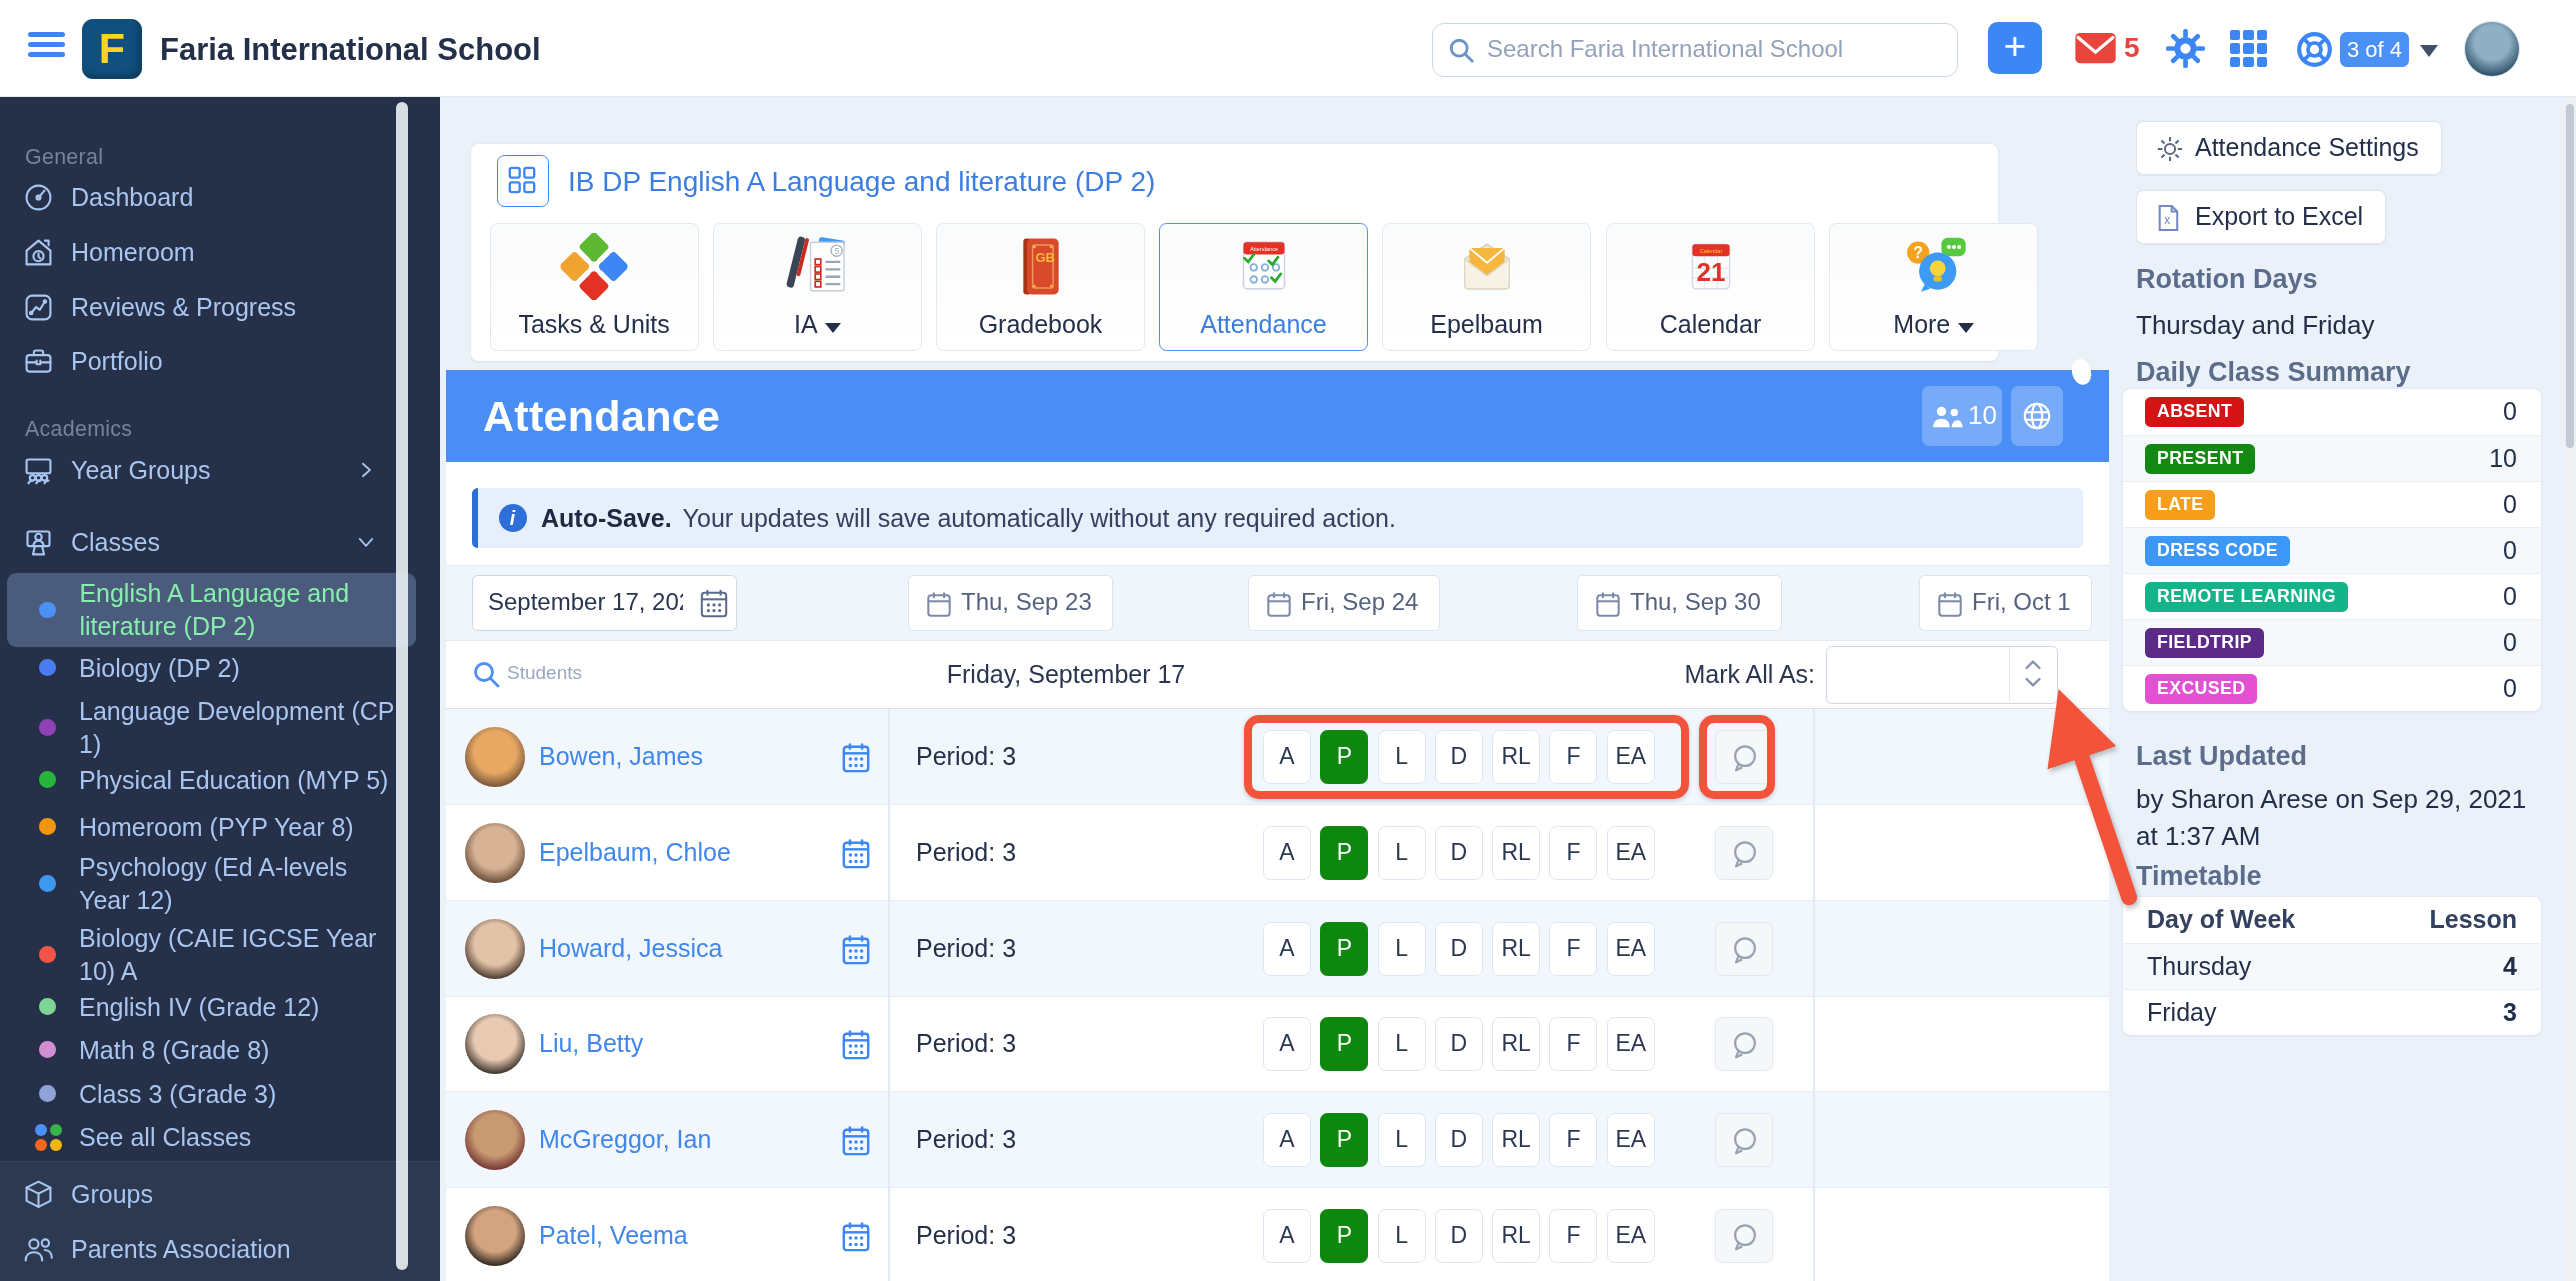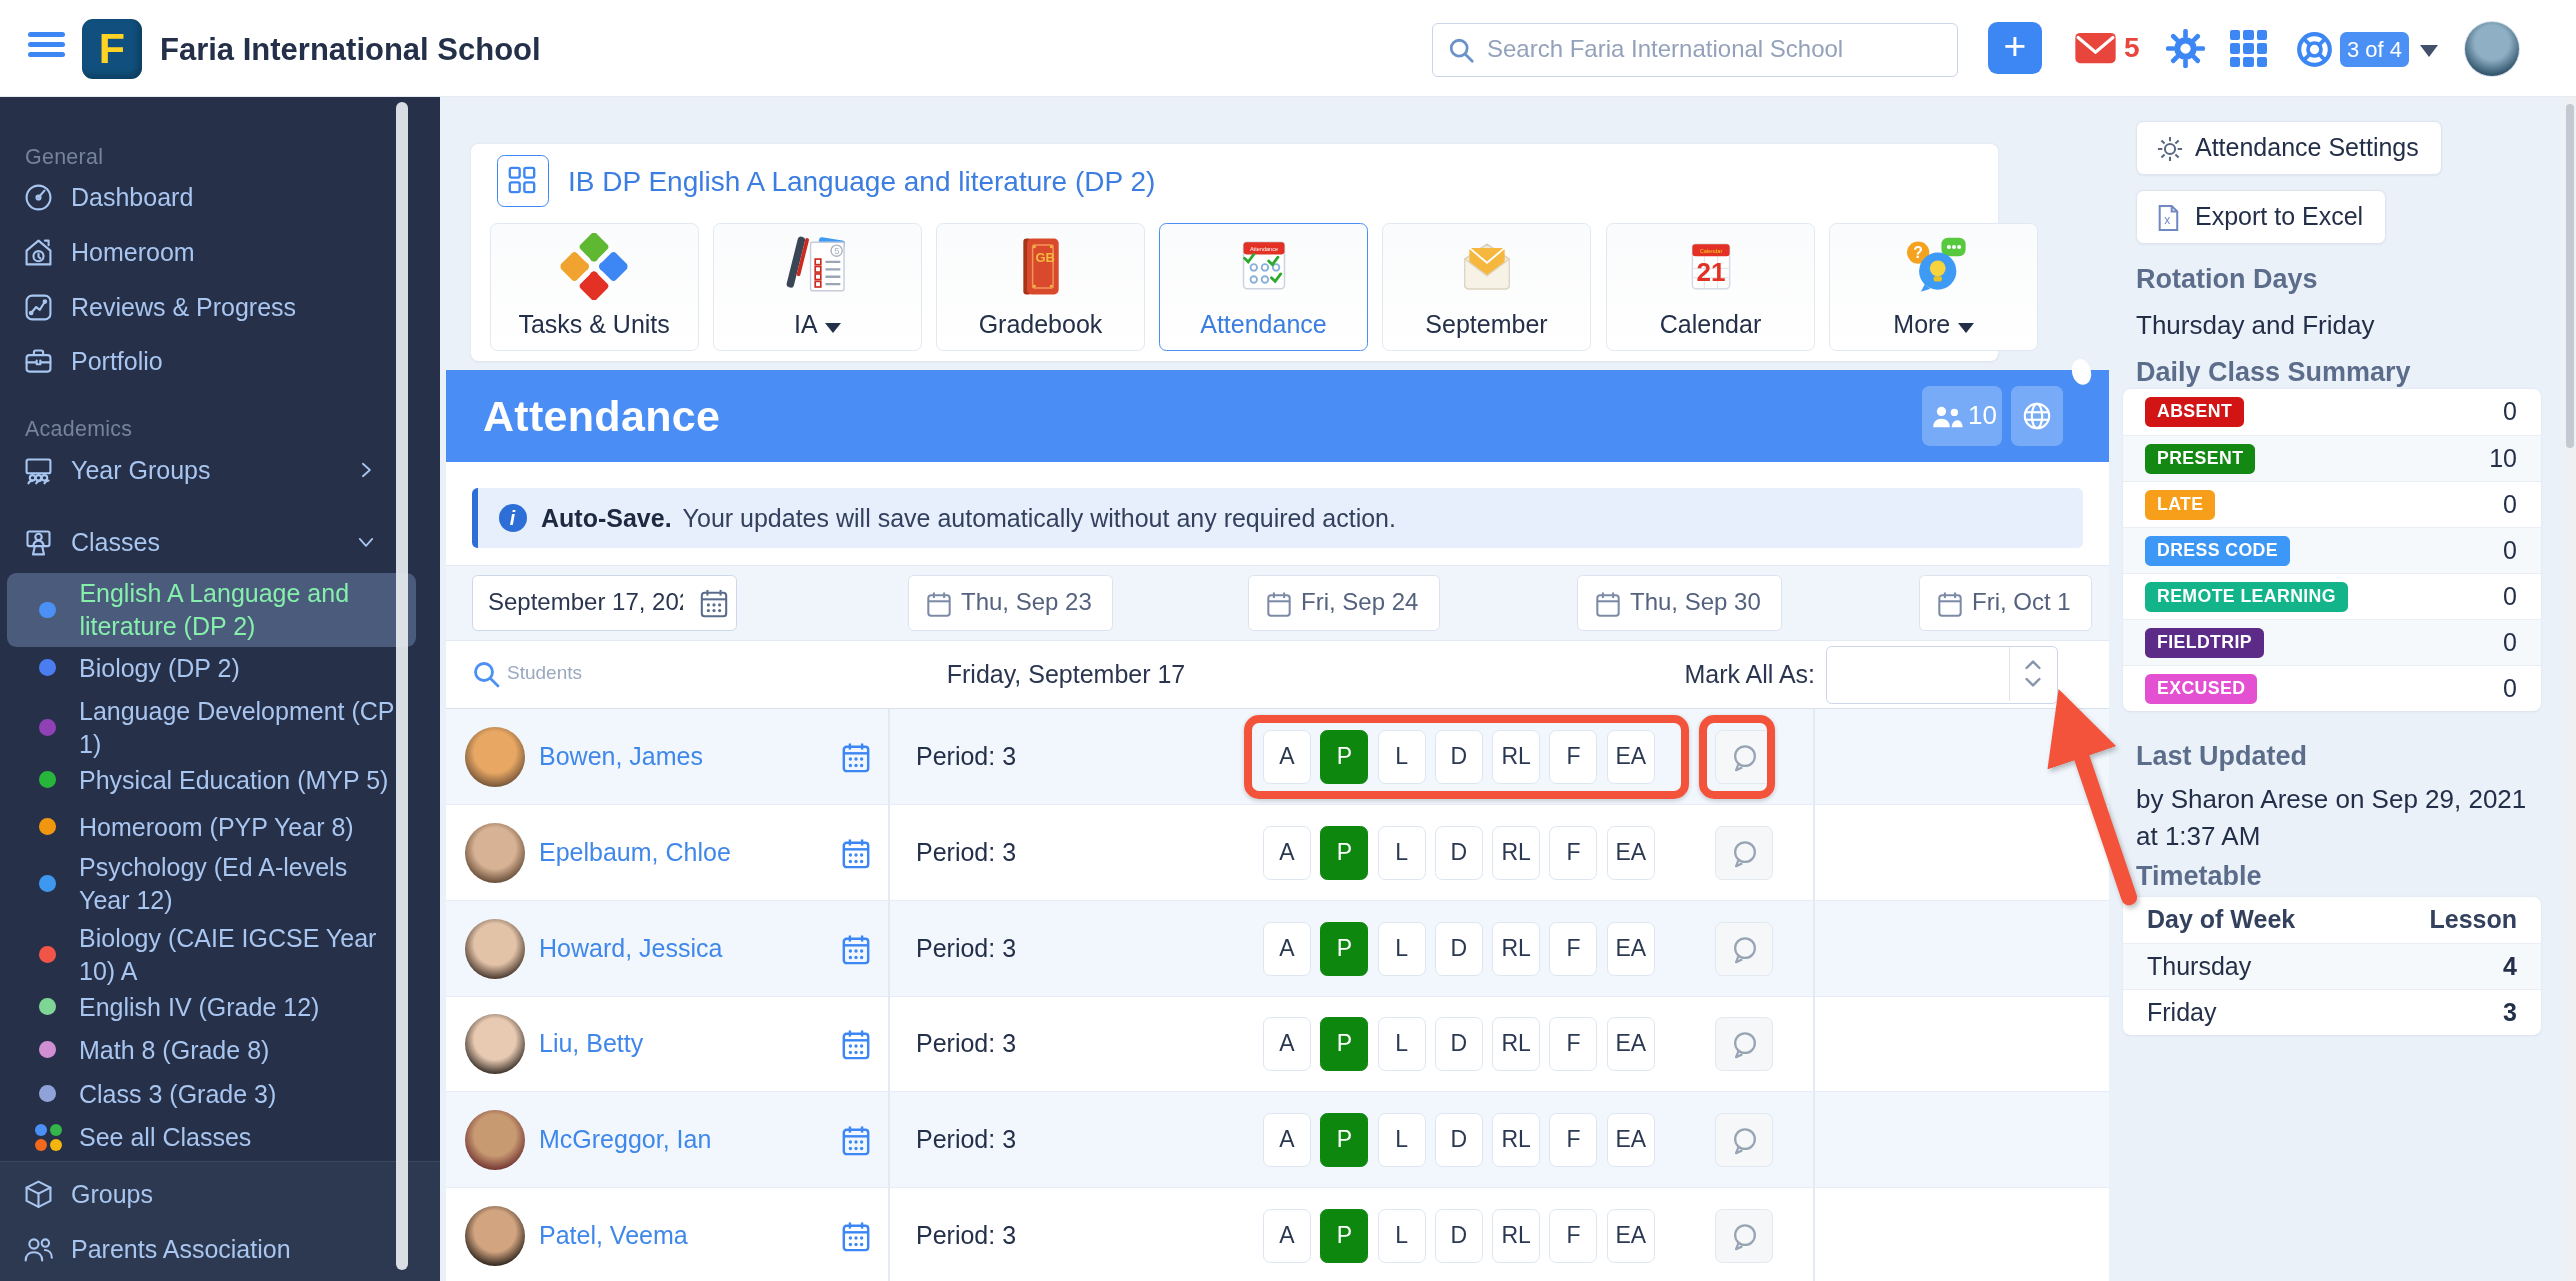--- a/index.html
+++ b/index.html
@@ -7,21 +7,21 @@
   body { font-family:"Liberation Sans", sans-serif; background:#ebf1f9; color:#243049; }
   .abs { position:absolute; }
   #stage { position:relative; width:2576px; height:1281px; overflow:hidden; }
 
   
   #topbar { left:0; top:0; width:2576px; height:97px; background:#fff; border-bottom:1.9px solid #e6ebf3; z-index:30; }
   #hamburger { left:28px; top:32px; width:37px; height:33px; cursor:pointer; }
   #hamburger div { height:4.6px; border-radius:2.8px; background:#3d87f5; margin-bottom:5.6px; }
   #logo { left:82px; top:18.6px; width:60px; height:60px; border-radius:11px; background:#11507e; color:#ffd324; font-size:43px; font-weight:bold; text-align:center; line-height:58px; box-shadow:inset -3.7px -3.7px 7.4px rgba(0,0,0,.25); }
   #school-name { left:160px; top:32px; font-size:31px; font-weight:600; color:#243049; }
-  #search-box { left:1432px; top:23px; width:526px; height:54px; border:1.9px solid #c9d5e8; border-radius:6px; background:#fff; }
+  #search-box { left:1432px; top:23px; width:526px; height:54px; border:1.9px solid #c9d5e8; border-radius:12px; background:#fff; }
   #search-box input { position:absolute; left:54px; top:1.9px; width:456px; height:46px; border:none; outline:none; font-size:24px; color:#243049; font-family:inherit; background:transparent; }
   #search-box input::placeholder { color:#93a2ba; }
   #add-btn { left:1988px; top:22px; width:54px; height:52px; border-radius:9.3px; background:#3d87f5; color:#fff; font-size:39px; text-align:center; line-height:48px; font-weight:300; cursor:pointer; }
   #mail-count { left:2124px; top:32px; font-size:28px; font-weight:600; color:#e8463c; }
   #help-pill { left:2340px; top:32px; width:69px; height:35px; background:#4a90f5; border-radius:6.5px; color:#fff; font-size:22px; text-align:center; line-height:35px; }
   #help-caret { left:2420px; top:45px; width:0; height:0; border-left:9.3px solid transparent; border-right:9.3px solid transparent; border-top:12px solid #43506b; }
   #user-avatar { left:2464px; top:20.5px; width:56px; height:56px; border-radius:50%; background:radial-gradient(circle at 50% 38%, #8fb0c4 0 40%, #33566e 75%); border:1.9px solid #d9e2ee; }
 
   
   #sidebar { left:0; top:97px; width:440px; height:1185px; background:#263049; z-index:20; }
@@ -426,21 +426,21 @@
             </svg></span>
       <span class="tlabel"><span>Attendance</span></span>
     </div>
         <div class="tab-card abs " style="left:911px">
       <span class="ticon"><svg width="67" height="67" viewBox="0 0 72 72">
               <path d="M12 28 L36 12 L60 28 V56 a4 4 0 0 1 -4 4 H16 a4 4 0 0 1 -4 -4 Z" fill="#efe8d8" stroke="#d8cfbc" stroke-width="1.5"></path>
               <rect x="17" y="16" width="38" height="30" rx="3" fill="#f5b73d"></rect>
               <path d="M17 16 L36 32 L55 16" fill="none" stroke="#fff" stroke-width="2"></path>
               <path d="M12 28 L36 46 L60 28 V56 a4 4 0 0 1 -4 4 H16 a4 4 0 0 1 -4 -4 Z" fill="#f7f2e6" stroke="#ded5c2" stroke-width="1.5"></path>
             </svg></span>
-      <span class="tlabel"><span>September</span></span>
+      <span class="tlabel"><span>Epelbaum</span></span>
     </div>
         <div class="tab-card abs " style="left:1135px">
       <span class="ticon"><svg width="67" height="67" viewBox="0 0 72 72">
               <rect x="16" y="12" width="40" height="48" rx="4" fill="#fff" stroke="#d5dae3" stroke-width="1.6"></rect>
               <g stroke="#e3e7ee" stroke-width="1.4">
                 <line x1="16" y1="38" x2="56" y2="38"></line>
                 <line x1="16" y1="48" x2="56" y2="48"></line>
                 <line x1="29" y1="25" x2="29" y2="60"></line>
                 <line x1="43" y1="25" x2="43" y2="60"></line>
               </g>

